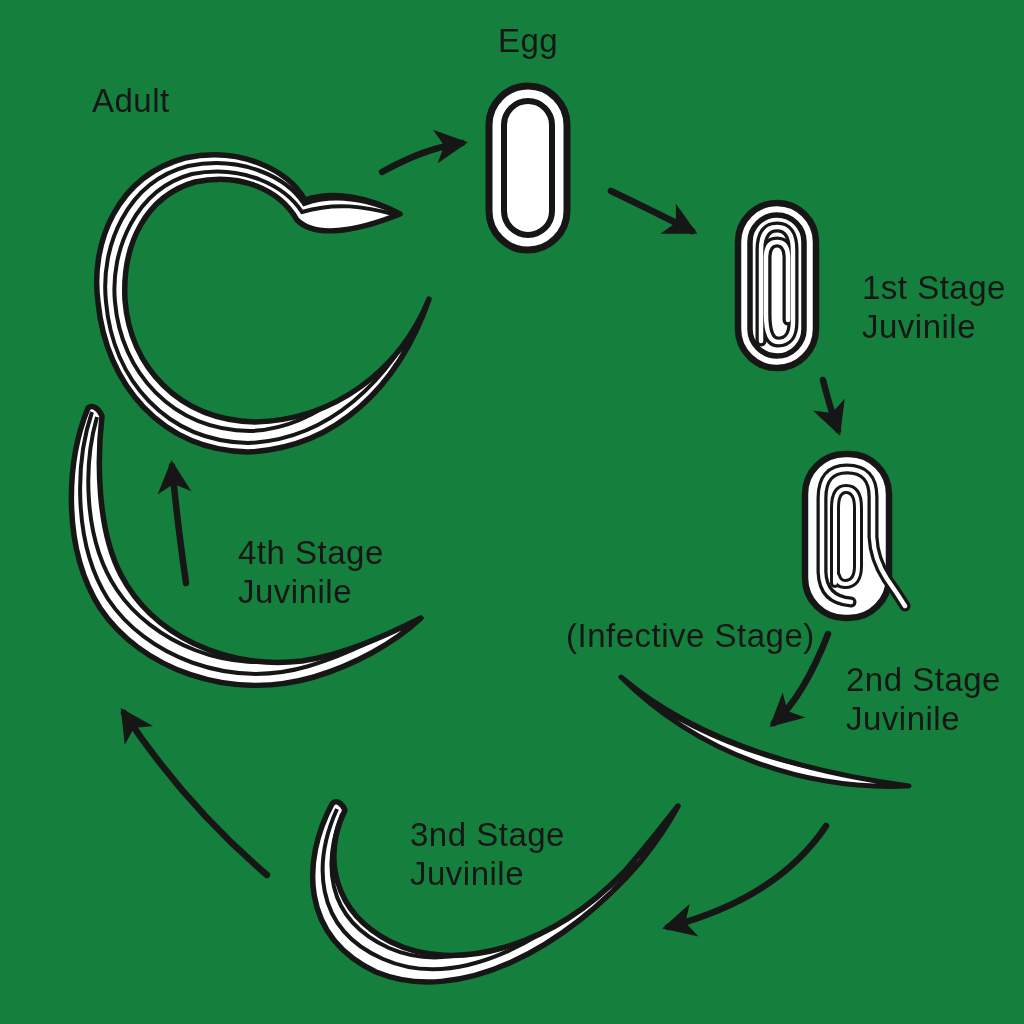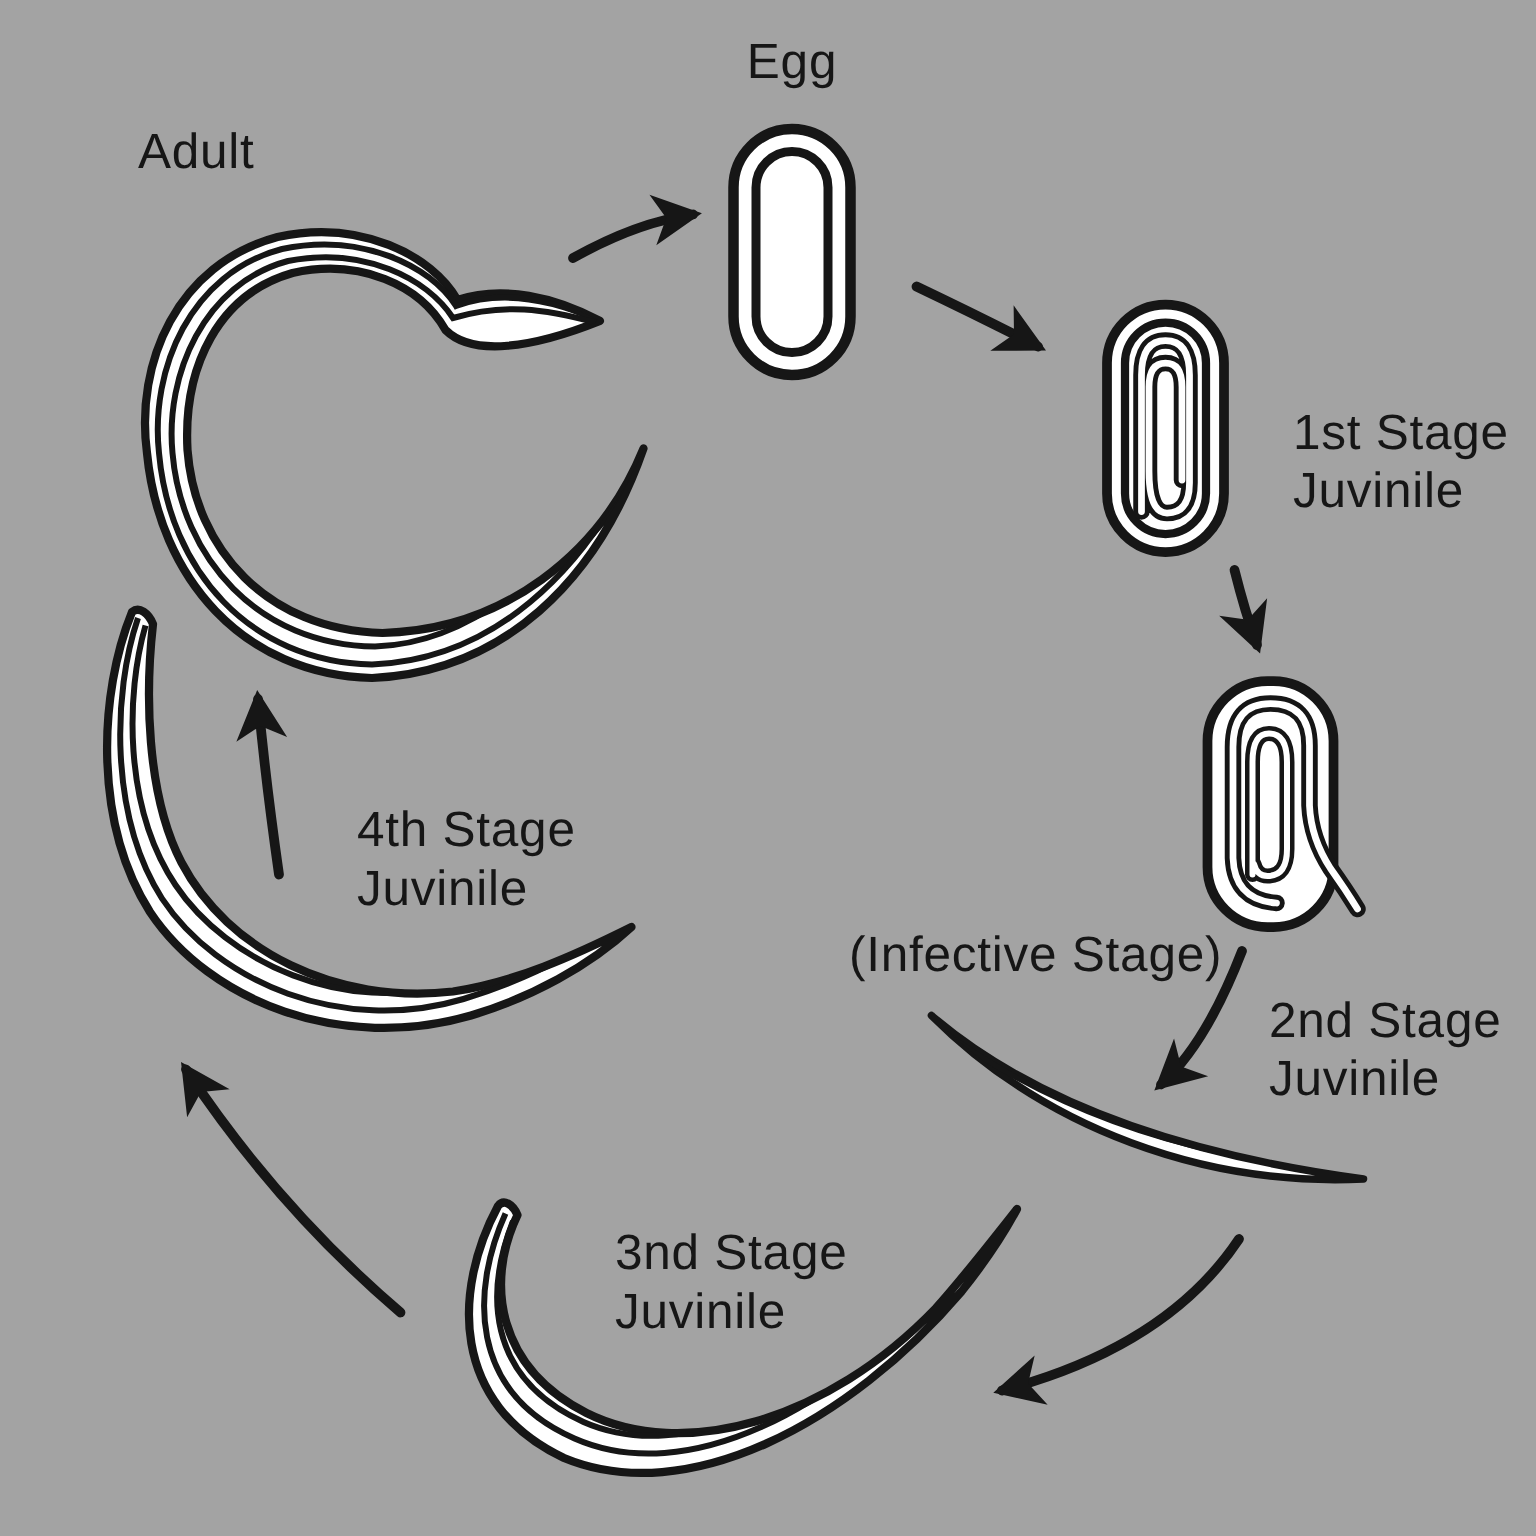--- a/index.html
+++ b/index.html
@@ -1,20 +1,20 @@
 <!DOCTYPE html>
 <html><head>
 <meta charset="utf-8">
 <style>
   html, body { margin: 0; padding: 0; background: #ffffff; }
   .canvas {
     position: relative;
     width: 1024px;
     height: 1024px;
-    background: #a3a3a3;
+    background: #15803d;
     overflow: hidden;
     font-family: "Liberation Sans", sans-serif;
     text-align: center;
   }
   svg { display: block; }
   .lbl {
     font-family: "Liberation Sans", sans-serif;
     font-size: 33px;
     fill: #161616;
     letter-spacing: 0.5px;

